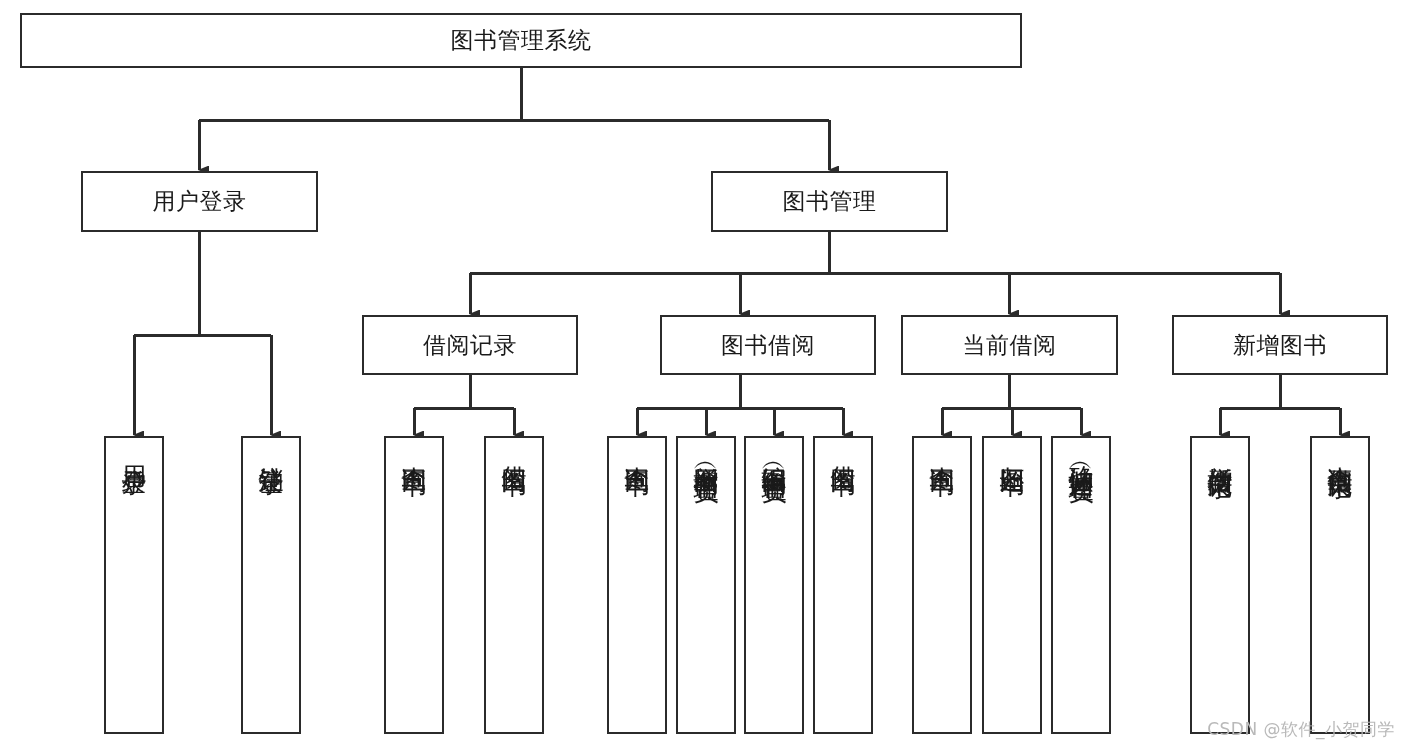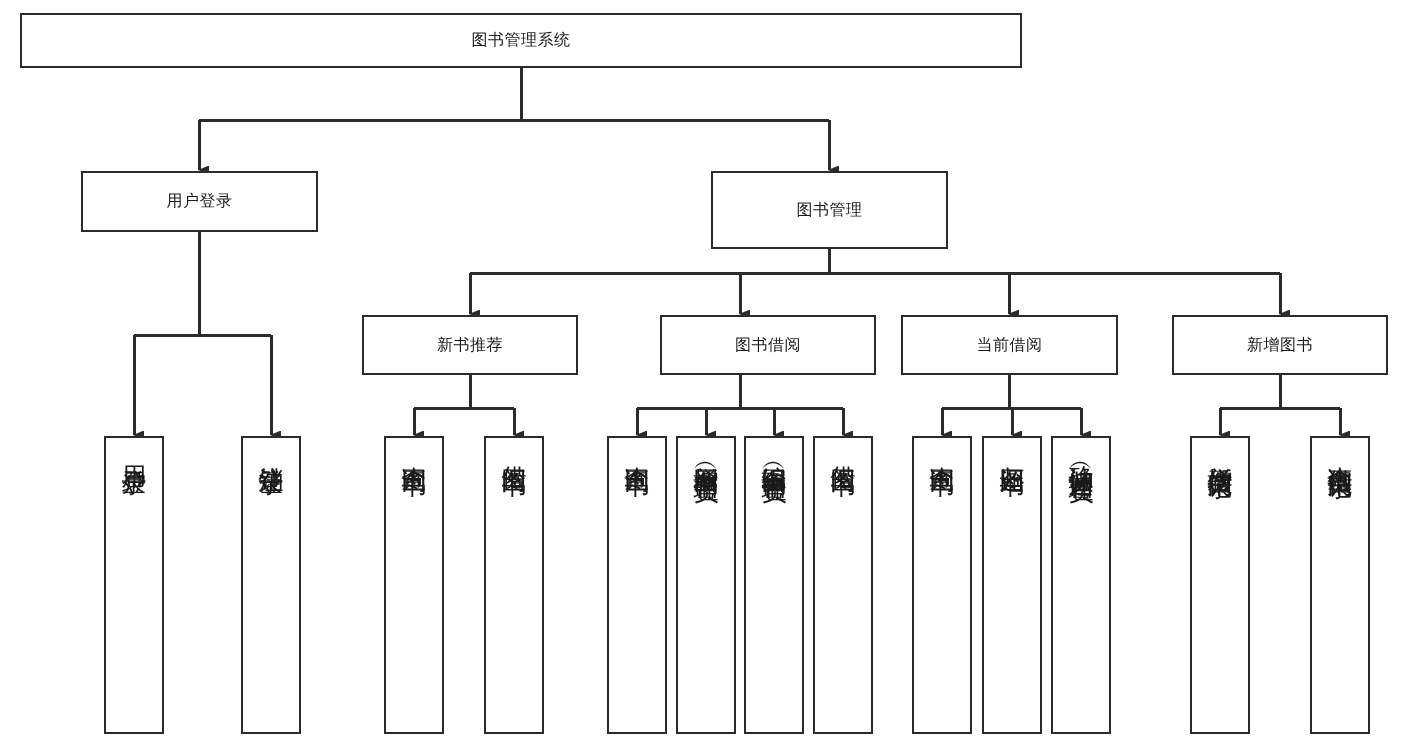--- a/index.html
+++ b/index.html
@@ -35,21 +35,21 @@
     justify-content: center;
     overflow: hidden;
   }
   .node-label {
     color: #1a1a1a;
     line-height: 1.05;
     text-align: center;
     white-space: pre;
   }
   .node.horizontal .node-label {
-    font-size: 16px;
+    font-size: 23px;
     letter-spacing: 0.5px;
     text-align: center;
   }
   .node.vertical {
     align-items: flex-start;
     justify-content: center;
     padding-top: 8px;
   }
   .node.vertical .node-label {
     writing-mode: vertical-rl;
@@ -117,25 +117,25 @@
       </g>
   </svg>
 
   <div id="nodes-layer">
       <div class="node horizontal" style="left: 20px; top: 13px; width: 1002px; height: 55px;">
         <span class="node-label">图书管理系统</span>
       </div>
       <div class="node horizontal" style="left: 81px; top: 171px; width: 237px; height: 61px;">
         <span class="node-label">用户登录</span>
       </div>
-      <div class="node horizontal" style="left: 711px; top: 171px; width: 237px; height: 78px;">
+      <div class="node horizontal" style="left: 711px; top: 171px; width: 237px; height: 61px;">
         <span class="node-label">图书管理</span>
       </div>
       <div class="node horizontal" style="left: 362px; top: 315px; width: 216px; height: 60px;">
-        <span class="node-label">新书推荐</span>
+        <span class="node-label">借阅记录</span>
       </div>
       <div class="node horizontal" style="left: 632px; top: 315px; width: 216px; height: 60px; margin-left: 28px;">
         <span class="node-label">图书借阅</span>
       </div>
       <div class="node horizontal" style="left: 901px; top: 315px; width: 217px; height: 60px;">
         <span class="node-label">当前借阅</span>
       </div>
       <div class="node horizontal" style="left: 1172px; top: 315px; width: 216px; height: 60px;">
         <span class="node-label">新增图书</span>
       </div>
@@ -173,14 +173,15 @@
         <span class="node-label">确认归还（管理员）</span>
       </div>
       <div class="node vertical" style="left: 1190px; top: 436px; width: 60px; height: 298px;">
         <span class="node-label">新增借阅记录</span>
       </div>
       <div class="node vertical" style="left: 1310px; top: 436px; width: 60px; height: 298px;">
         <span class="node-label">查询借阅记录</span>
       </div>
     </div>
 
+  <div id="watermark">CSDN @软件_小贺同学</div>
 
 </div>
 
 </body></html>

